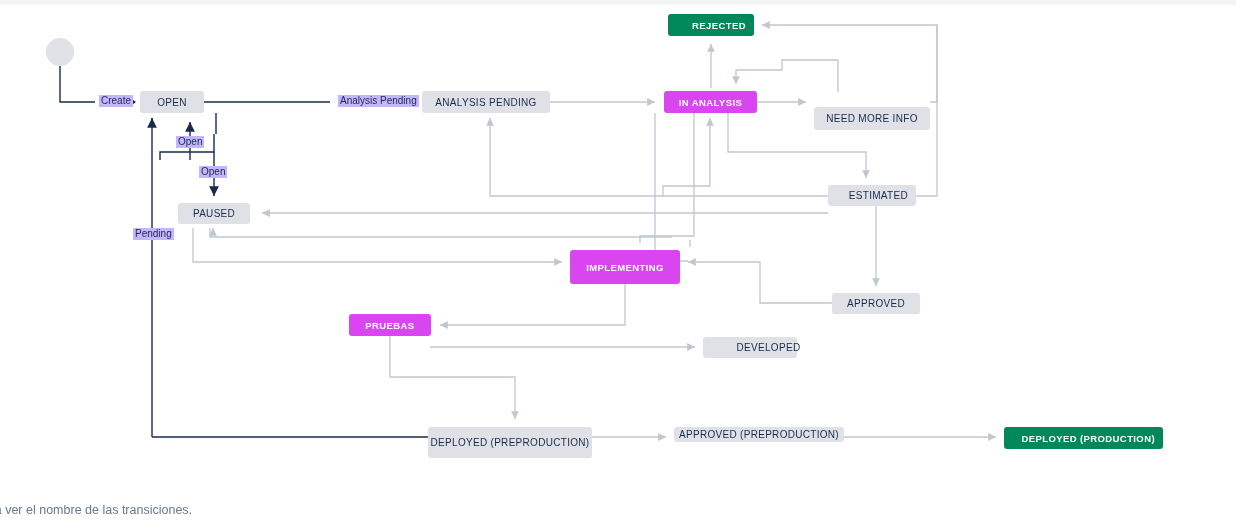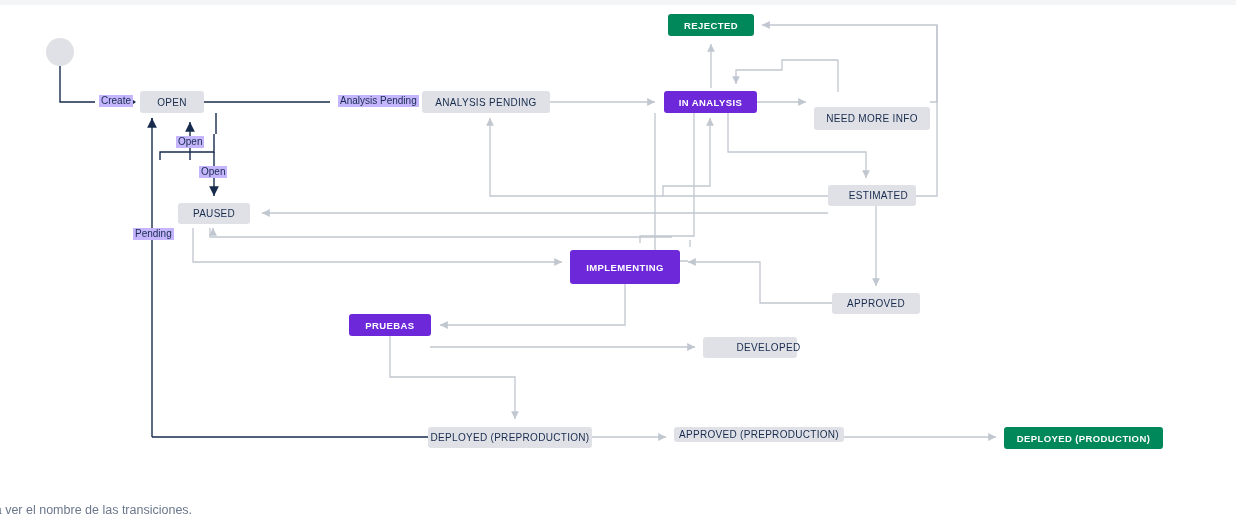--- a/index.html
+++ b/index.html
@@ -49,26 +49,27 @@
     padding: 0 8px;
   }
   .node.grey {
     background: #dfe1e6;
     color: #172b4d;
     font-weight: normal;
     font-size: 10px;
     letter-spacing: 0.3px;
   }
   .node.blue {
-    background: #6d28d9;
+    background: #d946ef;
     color: #ffffff;
   }
   .node.green {
     background: #00875a;
     color: #ffffff;
+    justify-content: flex-end;
   }
   .start-circle {
     position: absolute;
     width: 28px;
     height: 28px;
     border-radius: 50%;
     background: #dfe1e6;
   }
   .edge-label {
     position: absolute;
@@ -204,21 +205,21 @@
     </div>
 
     <div class="node blue" style="left:349px; top:314px; width:82px; height:22px;">
       <span>PRUEBAS</span>
     </div>
 
     <div class="node grey" style="left:703px; top:337px; width:94px; height:21px;padding-left:45px;">
       <span>DEVELOPED</span>
     </div>
 
-    <div class="node grey" style="left:428px; top:427px; width:164px; height:21px;">
+    <div class="node grey" style="left:428px; top:427px; width:164px; height:31px;">
       <span>DEPLOYED (PREPRODUCTION)</span>
     </div>
 
     <div class="node grey" style="left:674px; top:427px; width:170px; height:15px;">
       <span>APPROVED (PREPRODUCTION)</span>
     </div>
 
     <div class="node green" style="left:1004px; top:427px; width:159px; height:22px;">
       <span>DEPLOYED (PRODUCTION)</span>
     </div>

